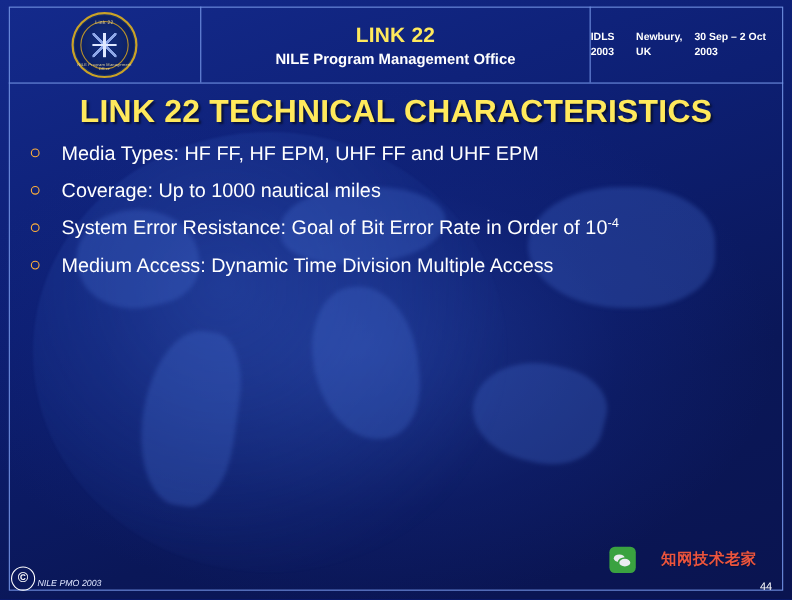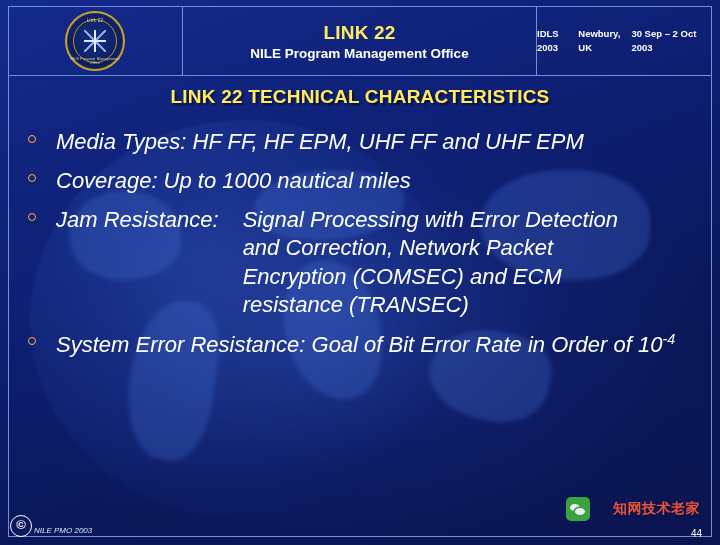--- a/index.html
+++ b/index.html
@@ -158,40 +158,39 @@
     line-height: 1.45;
   }
 
   
   .slide-title {
     position: absolute;
     left: 0; top: 86px;
     width: 720px;
     text-align: center;
     color: #ffe95c;
-    font-size: 19px;
+    font-size: 29px;
     font-weight: bold;
     letter-spacing: .2px;
     text-shadow: 2px 2px 2px rgba(0,0,0,0.55);
   }
 
   
   .body {
     position: absolute;
     left: 22px; top: 128px;
     width: 672px;
   }
   .bullet {
     position: relative;
     padding-left: 34px;
     margin-bottom: 11px;
     color: #ffffff;
-    font-size: 22px;
+    font-size: 18px;
     line-height: 1.28;
-    font-style: italic;
   }
   .bullet .dot {
     position: absolute;
     left: 6px; top: 7px;
     width: 8px; height: 8px;
     border-radius: 50%;
     border: 1.5px solid #ffb03a;
     box-sizing: border-box;
   }
   .bullet .txt { display: block; }
@@ -232,21 +231,21 @@
     position: absolute;
     right: 18px;
     bottom: 6px;
     color: #ffffff;
     font-size: 10px;
   }
 
   
   .watermark {
     position: absolute;
-    right: 20px;
+    right: 32px;
     bottom: 24px;
     display: flex;
     align-items: center;
     gap: 23px;
     opacity: .92;
   }
   .wm-badge {
     width: 24px; height: 24px;
     border-radius: 5px;
     background: #3fae3f;
@@ -323,36 +322,33 @@
     <div class="bullet">
       <span class="dot"></span>
       <span class="txt">Media Types: HF FF, HF EPM, UHF FF and UHF EPM</span>
     </div>
 
     <div class="bullet">
       <span class="dot"></span>
       <span class="txt">Coverage: Up to 1000 nautical miles</span>
     </div>
 
-    <div class="bullet">
-      <span class="dot"></span>
-      <span class="row-jam">
-        <span class="label">Jam Resistance:</span>
-        <span class="value">Signal Processing with Error Detection and Correction, Network Packet Encryption (COMSEC) and ECM resistance (TRANSEC)</span>
-      </span>
-    </div>
 
     <div class="bullet">
       <span class="dot"></span>
       <span class="txt">
         <span>System Error Resistance: Goal of Bit Error Rate in Order of 10</span><sup>-4</sup>
       </span>
     </div>
 
 
+    <div class="bullet">
+      <span class="dot"></span>
+      <span class="txt">Medium Access: Dynamic Time Division Multiple Access</span>
+    </div>
 
   </div>
 
   <div class="copyright">©</div>
   <div class="footer-note">NILE PMO 2003</div>
   <div class="page-num">44</div>
 
   <div class="watermark">
     <div class="wm-badge"></div>
     <div class="wm-text">知网技术老家</div>

